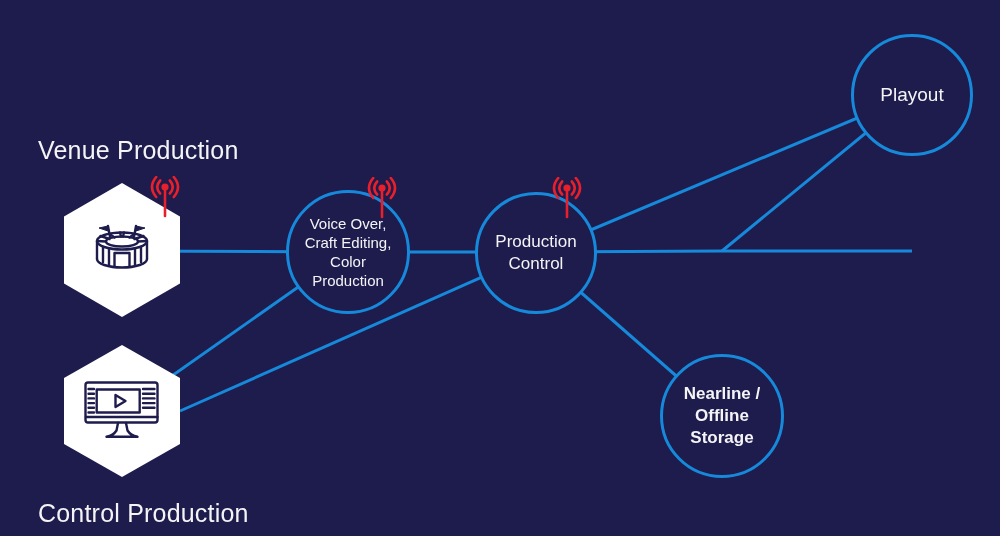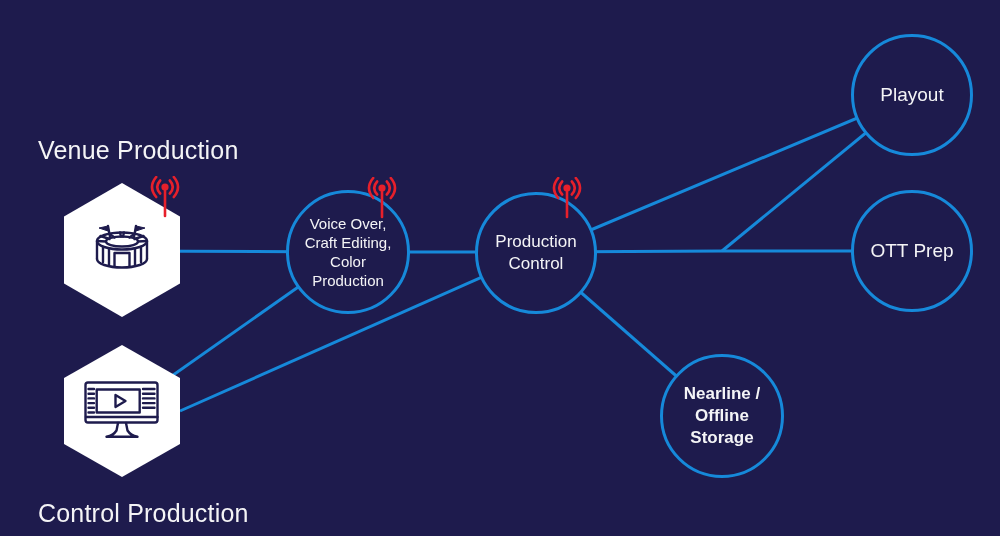--- a/index.html
+++ b/index.html
@@ -107,23 +107,20 @@
 Color
 Production</span>
   </div>
   <div class="node" id="node-pc">
     <span class="node-text">Production
 Control</span>
   </div>
   <div class="node" id="node-transmit">
     <span class="node-text">Playout</span>
   </div>
-  <div class="node" id="node-ottprep">
-    <span class="node-text">OTT Prep</span>
-  </div>
   <div class="node" id="node-nearline">
     <span class="node-text">Nearline /
 Offline
 Storage</span>
   </div>
 
   <svg class="antenna" id="antenna-venue" viewBox="0 0 44 42">
     <circle class="dot" cx="22" cy="11" r="3.6"></circle>
     <path class="sig" d="M22 13 L22 40"></path>
     <path class="sig" d="M17.2 4.5 Q11.2 11 17.2 17.5"></path>

